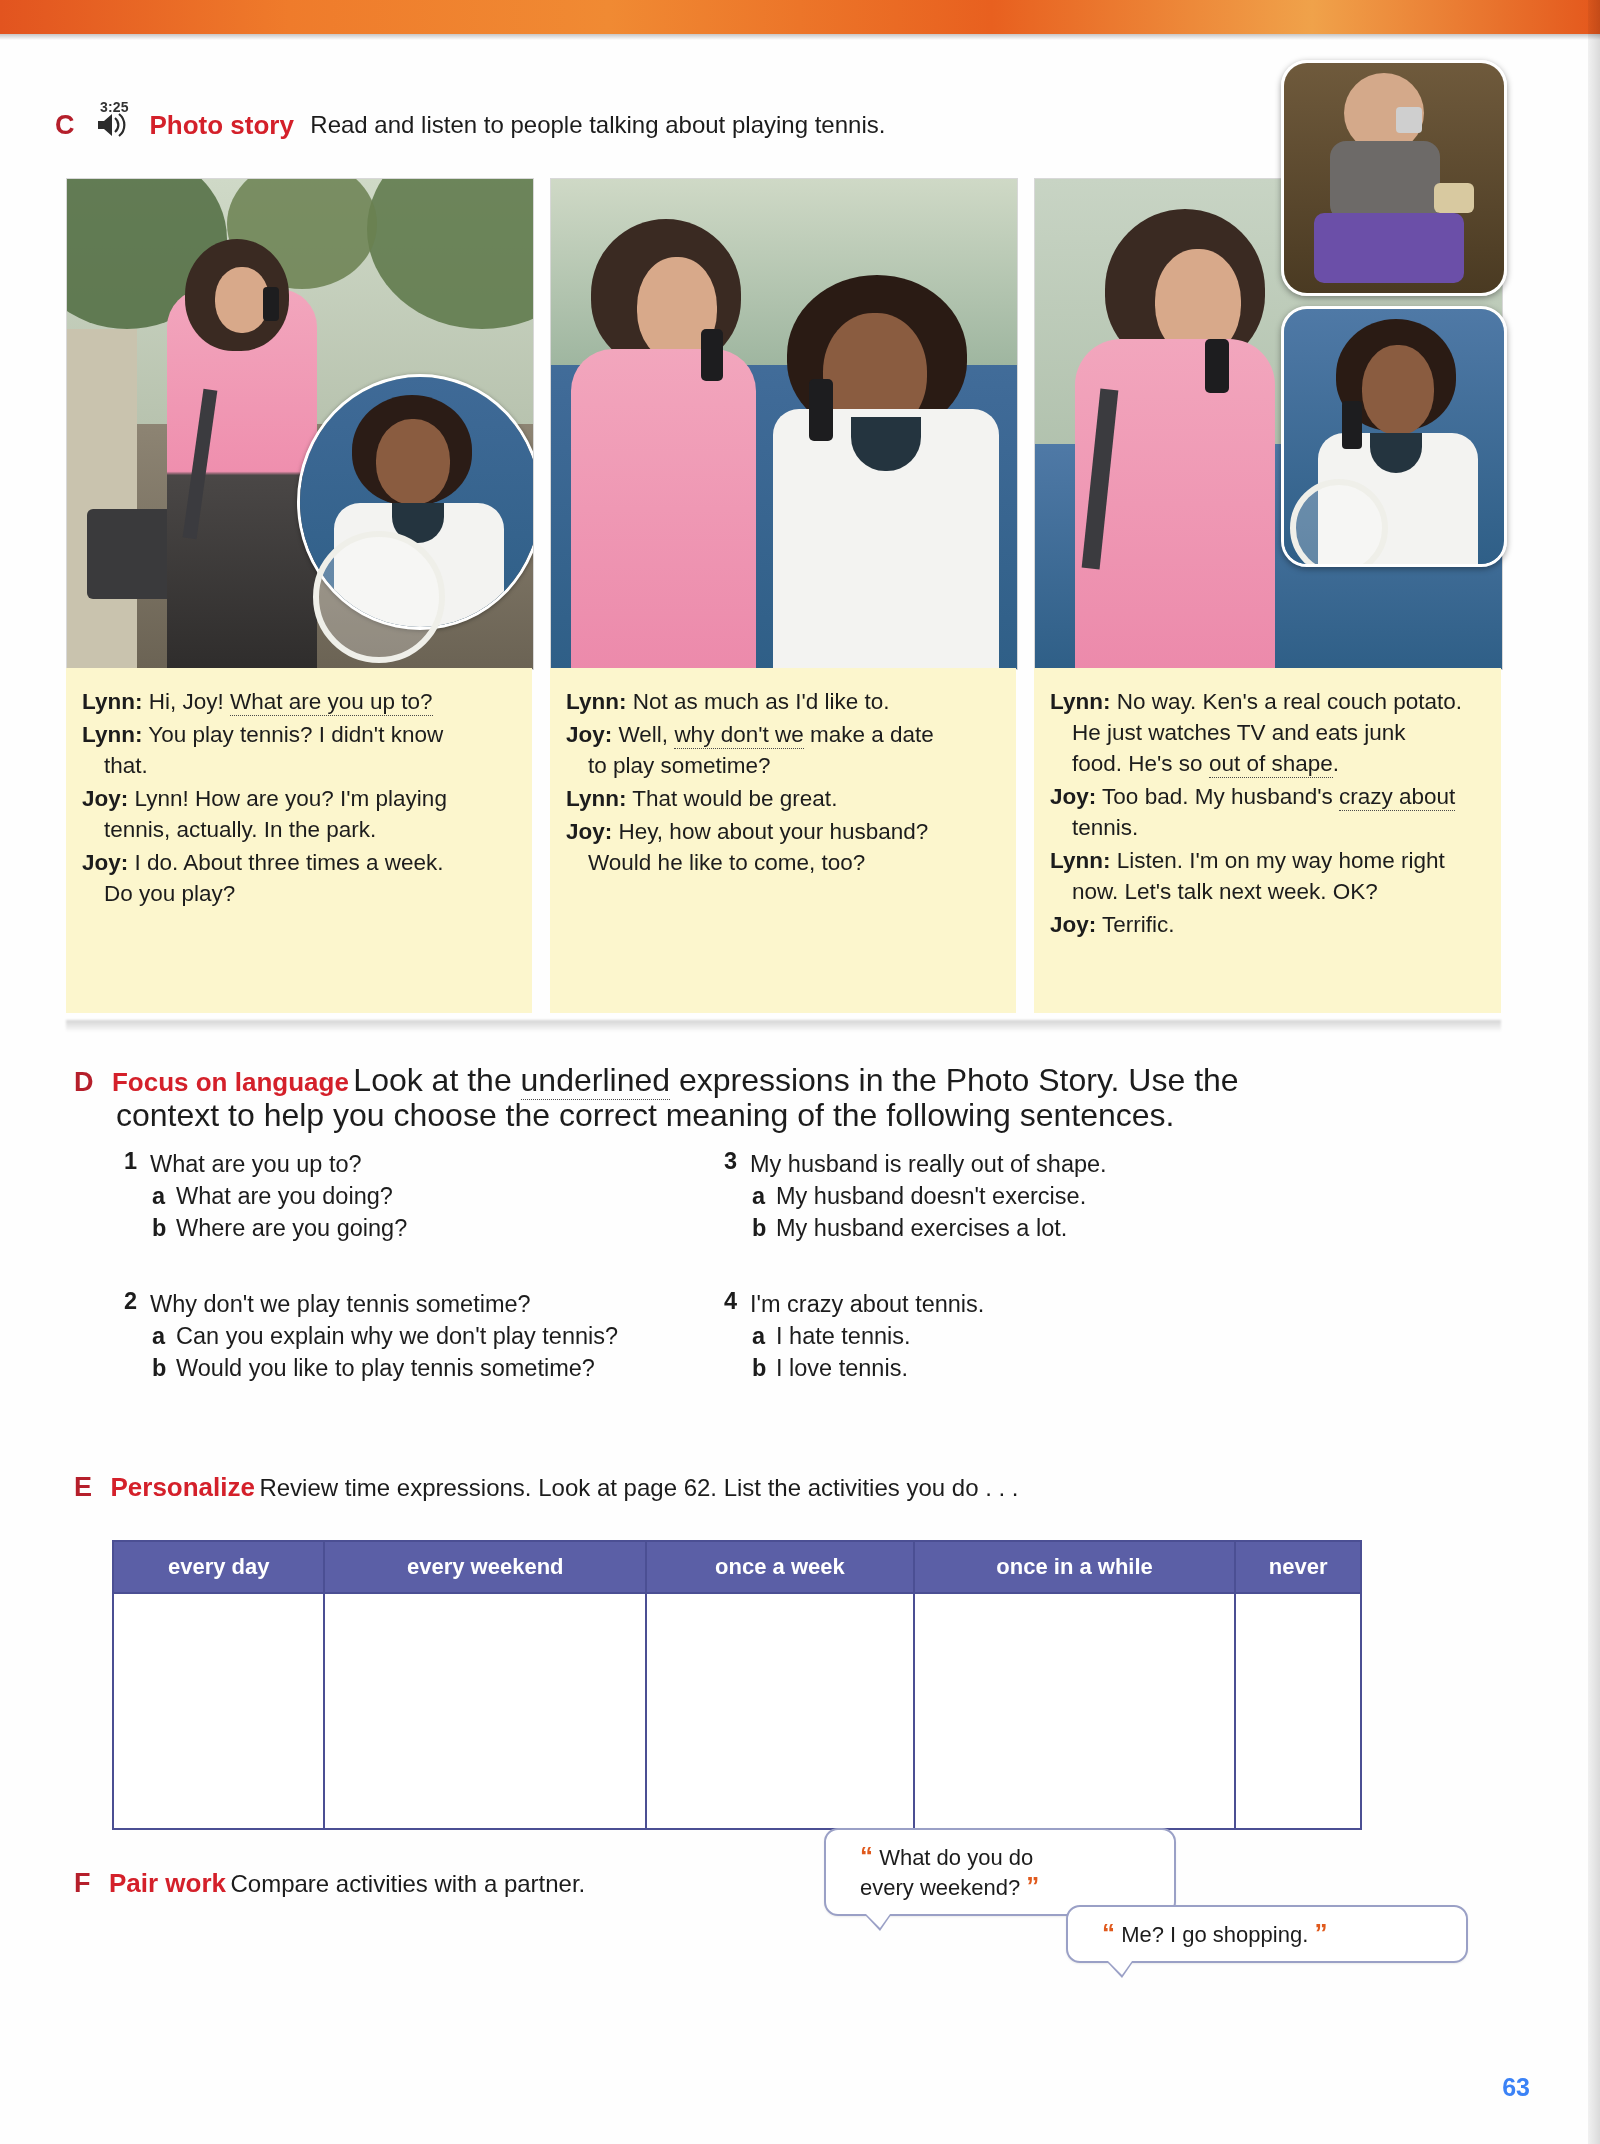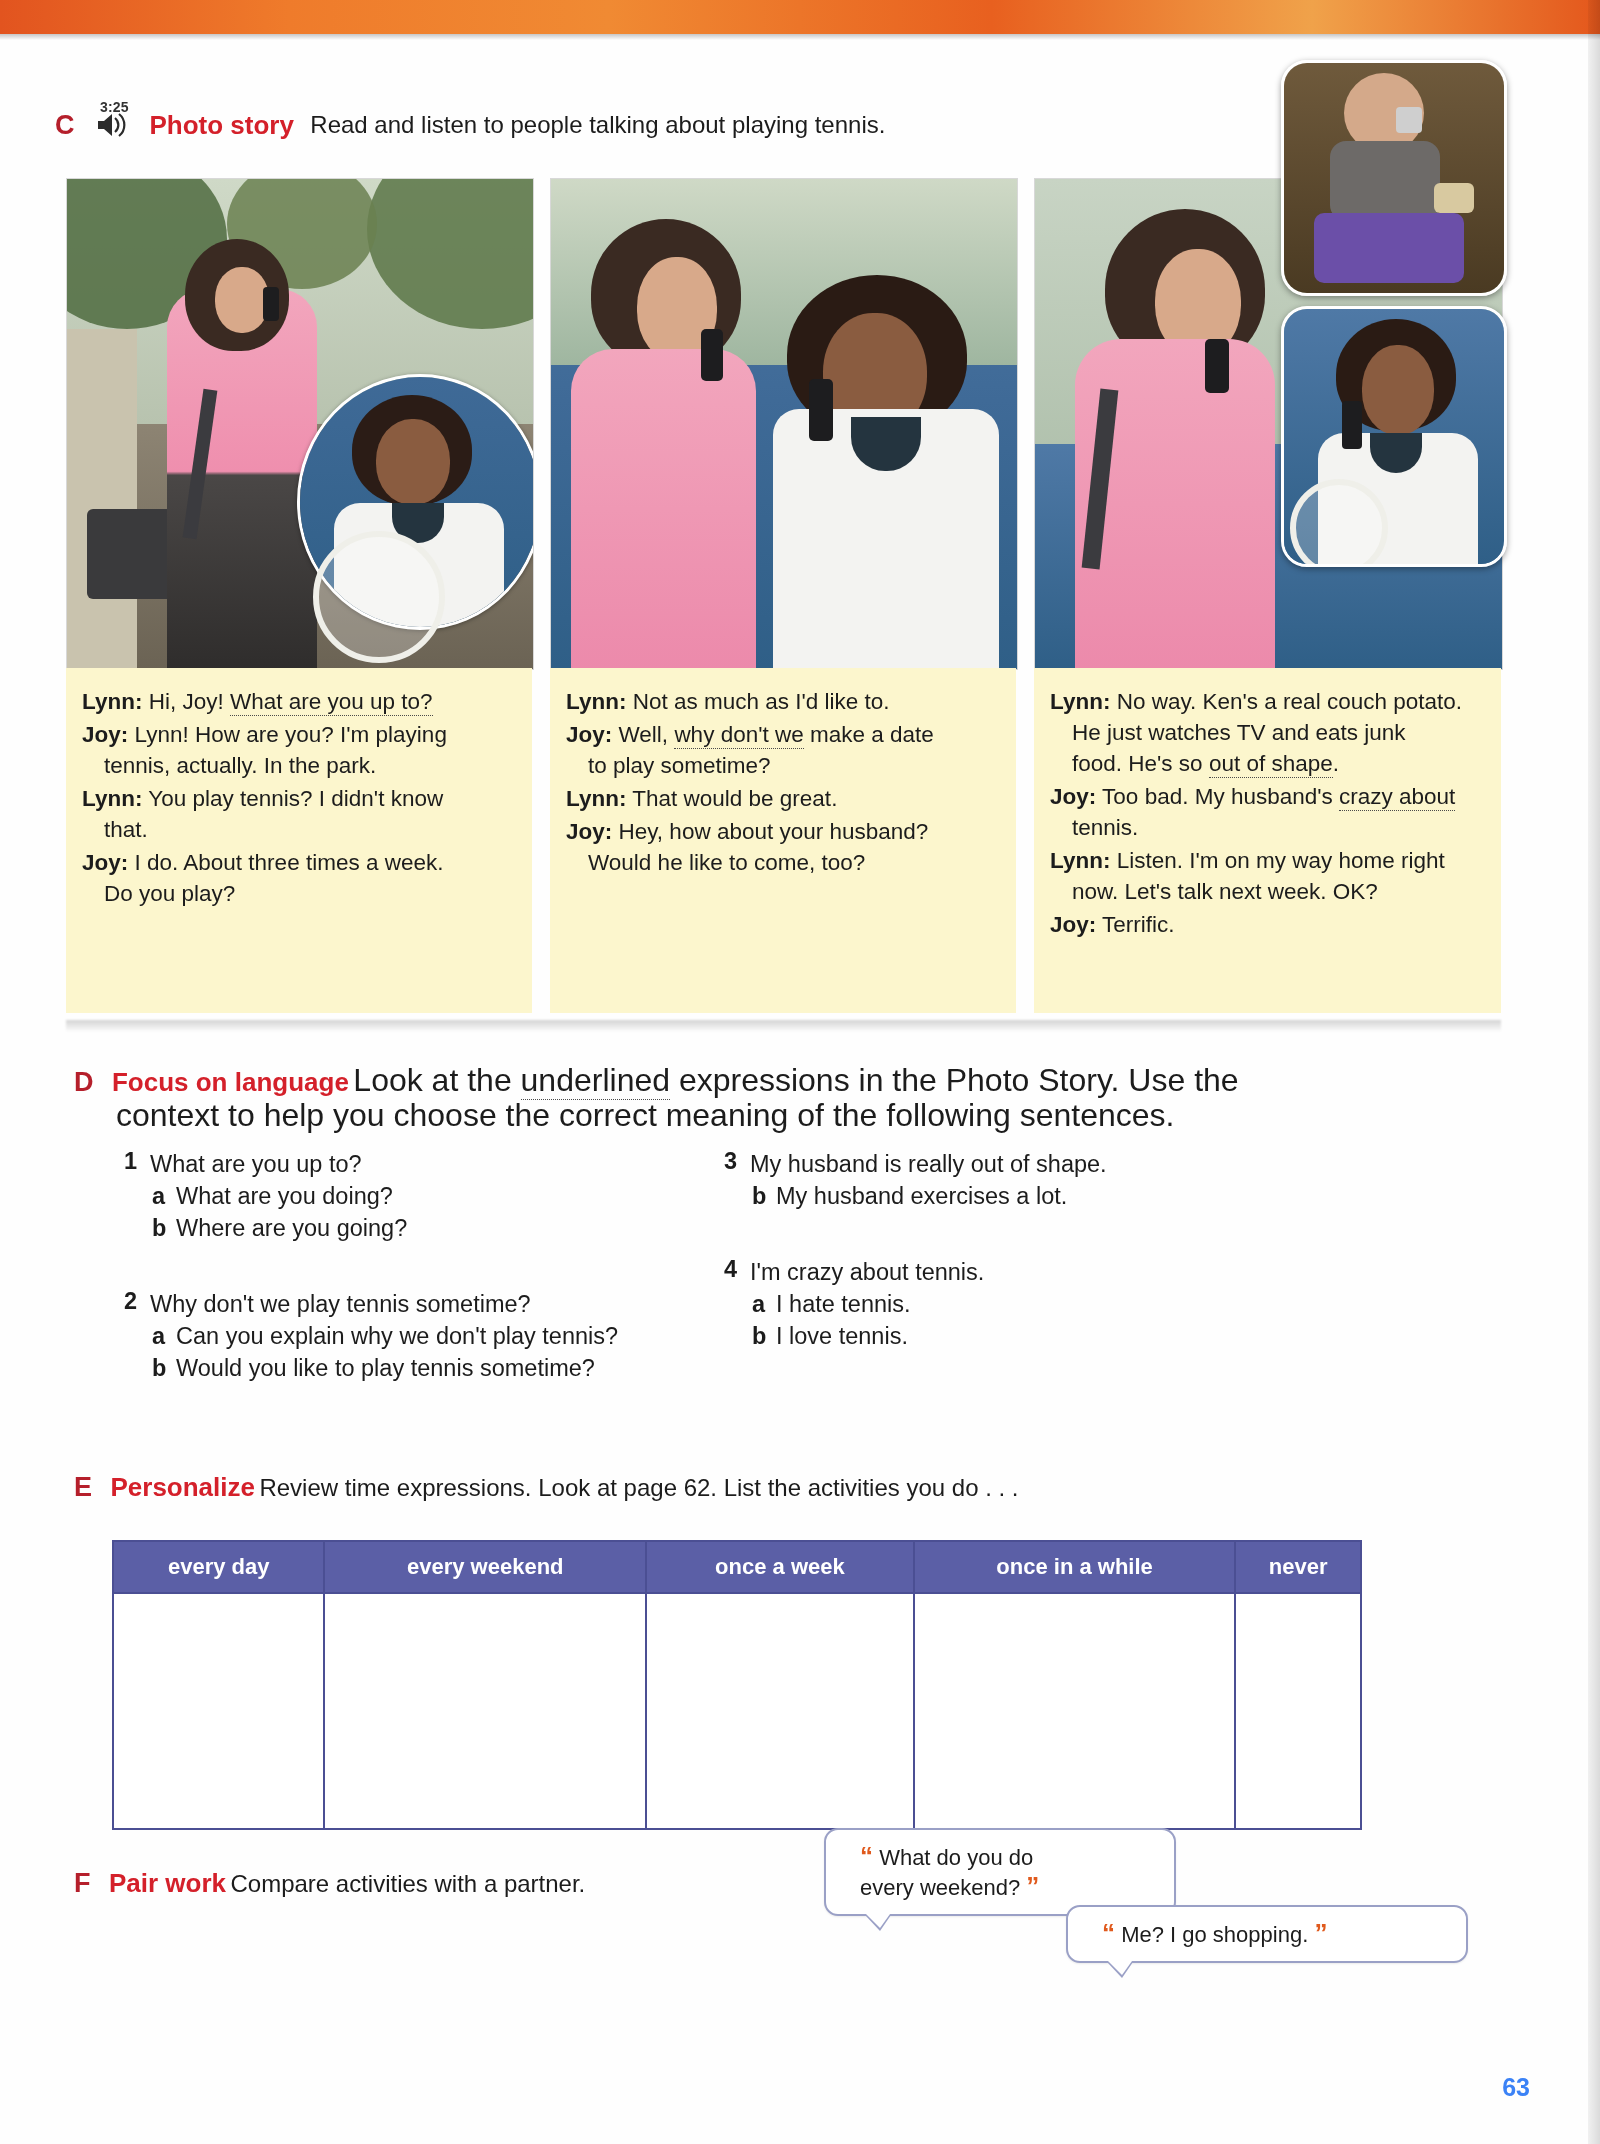--- a/index.html
+++ b/index.html
@@ -220,22 +220,22 @@
             <div class="head-dark" style="left:52px;top:18px;width:120px;height:110px;background:#2b1c16;"></div>
             <div class="face-dark" style="left:76px;top:42px;width:74px;height:86px;"></div>
             <div class="tee-white" style="left:34px;top:126px;width:170px;height:130px;"></div>
             <div style="position:absolute;left:92px;top:126px;width:52px;height:40px;background:#24343f;border-radius:0 0 26px 26px;"></div>
           </div>
           <div class="racket" style="left:246px;top:352px;width:120px;height:120px;"></div>
         </div>
       </div>
       <div class="caption">
         <p class="line"><span class="spk">Lynn:</span> Hi, Joy! <span class="u">What are you up to?</span></p>
+        <p class="line"><span class="spk">Lynn:</span> You play tennis? I didn't know<span class="cont">that.</span></p>
         <p class="line"><span class="spk">Joy:</span> Lynn! How are you? I'm playing<span class="cont">tennis, actually. In the park.</span></p>
-        <p class="line"><span class="spk">Lynn:</span> You play tennis? I didn't know<span class="cont">that.</span></p>
         <p class="line"><span class="spk">Joy:</span> I do. About three times a week.<span class="cont">Do you play?</span></p>
       </div>
     </div>
 
     <div class="panel p2">
       <div class="photo">
         <div class="ph-bg">
           <div class="court"></div>
           <div style="position:absolute;left:0;top:0;width:100%;height:38%;background:linear-gradient(180deg,#cfd9c6,#9fb6a0);"></div>
 
@@ -317,20 +317,21 @@
       </div>
       <div class="q" style="margin-top:44px;">
         <span class="qnum">2</span><span class="qtxt">Why don't we play tennis sometime?</span>
         <div class="opt"><span class="optl">a</span><span class="optt">Can you explain why we don't play tennis?</span></div>
         <div class="opt"><span class="optl">b</span><span class="optt">Would you like to play tennis sometime?</span></div>
       </div>
     </div>
     <div class="qcol right">
       <div class="q">
         <span class="qnum">3</span><span class="qtxt">My husband is really out of shape.</span>
+        <div class="opt"><span class="optl">a</span><span class="optt">My husband doesn't exercise.</span></div>
         <div class="opt"><span class="optl">b</span><span class="optt">My husband exercises a lot.</span></div>
       </div>
       <div class="q" style="margin-top:44px;">
         <span class="qnum">4</span><span class="qtxt">I'm crazy about tennis.</span>
         <div class="opt"><span class="optl">a</span><span class="optt">I hate tennis.</span></div>
         <div class="opt"><span class="optl">b</span><span class="optt">I love tennis.</span></div>
       </div>
     </div>
   </div>
 

